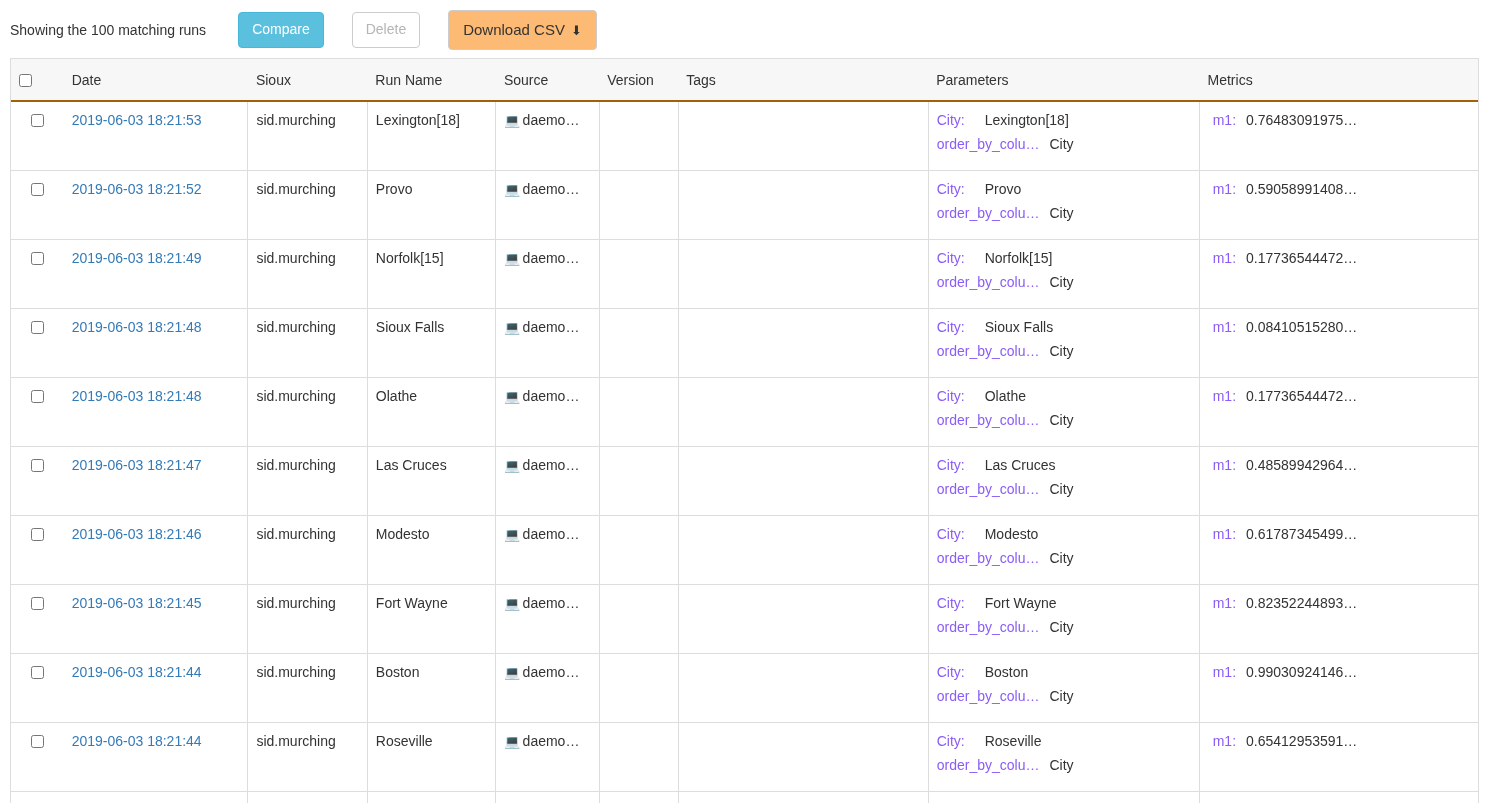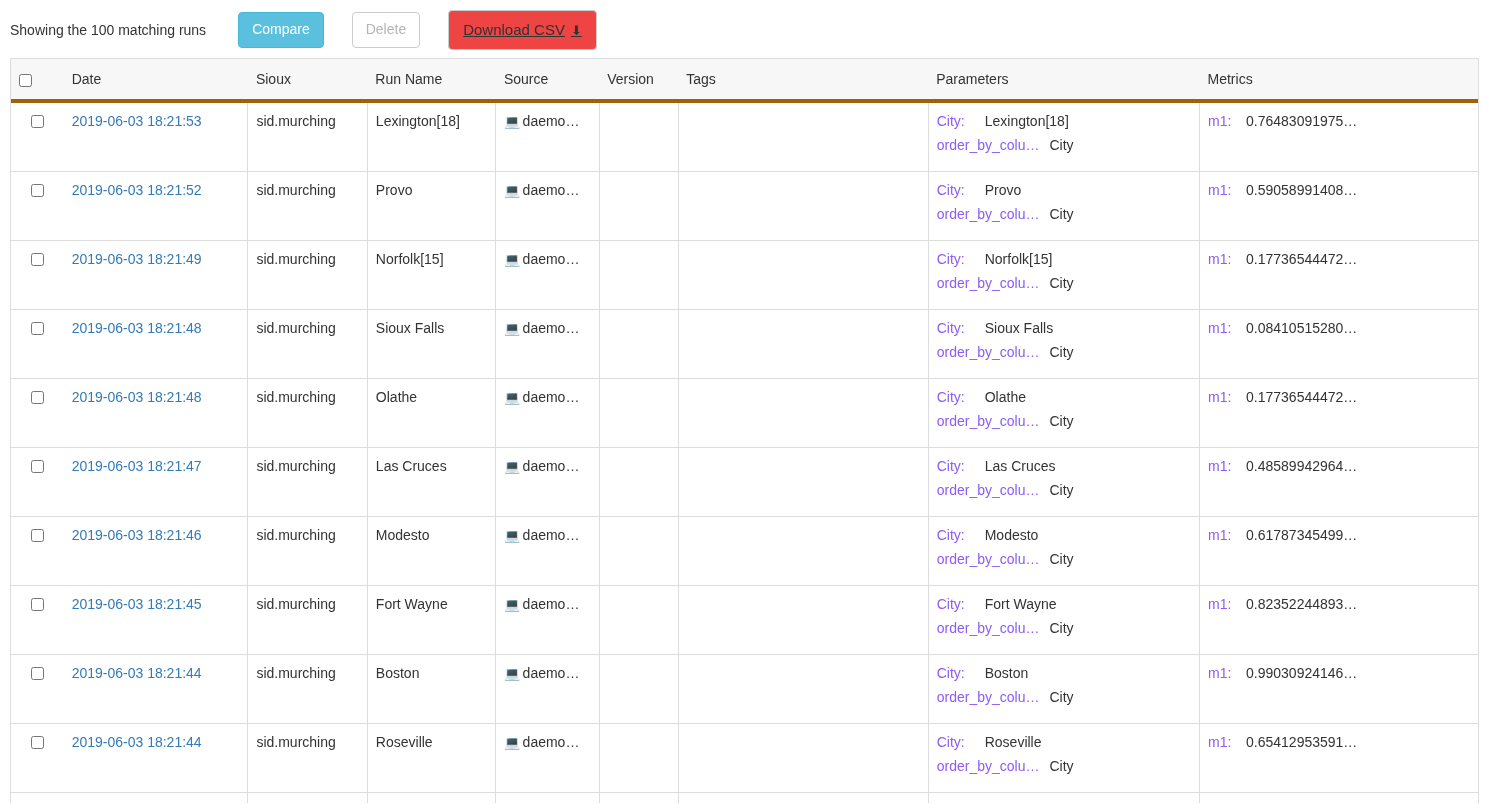--- a/index.html
+++ b/index.html
@@ -39,45 +39,44 @@
     border-color: #46b8da;
     color: #ffffff;
   }
   .btn-delete {
     background: #ffffff;
     border-color: #cccccc;
     color: #b5b5b5;
     cursor: default;
   }
   .btn-download {
-    background: #ef4444;
+    background: #fdba74;
     border-color: #cccccc;
     color: #333333;
     font-size: 15px;
     padding: 8px 14px;
-    text-decoration: underline;
   }
   .dl-icon { margin-left: 6px; font-size: 13px; }
 
   .table-wrap {
     margin: 0 10px;
     border: 1px solid #dddddd;
     border-bottom: none;
     height: 745px;
     overflow: hidden;
     position: relative;
   }
   table.runs {
     border-collapse: collapse;
     width: 100%;
     table-layout: fixed;
   }
   table.runs thead th {
     background: #f7f7f7;
-    border-bottom: 4px solid #a16207;
+    border-bottom: 2px solid #a16207;
     font-size: 14px;
     font-weight: normal;
     color: #333;
     text-align: left;
     padding: 12px 8px;
     height: 42px;
     vertical-align: middle;
   }
   .col-check { width: 52px; text-align: center; }
   .col-date { width: 182px; }
@@ -91,21 +90,21 @@
 
   table.runs tbody td {
     border-bottom: 1px solid #dddddd;
     border-right: 1px solid #dddddd;
     font-size: 14px;
     padding: 10px 8px;
     vertical-align: top;
     height: 66px;
   }
   table.runs tbody td.nb-right { border-right: none; }
-  table.runs tbody td:last-child { border-right: none; }
+  table.runs tbody td:last-child { border-right: none; text-align: right; }
   .cell-check { text-align: center; vertical-align: top; padding-top: 12px !important; }
   .date-link { color: #337ab7; text-decoration: none; cursor: pointer; }
   .source-cell { white-space: nowrap; color: #333; }
   .laptop-icon { display: inline-block; margin-right: 2px; font-size: 13px; }
   .kv {
     display: flex;
     font-size: 14px;
     margin-bottom: 8px;
     white-space: nowrap;
     overflow: hidden;

